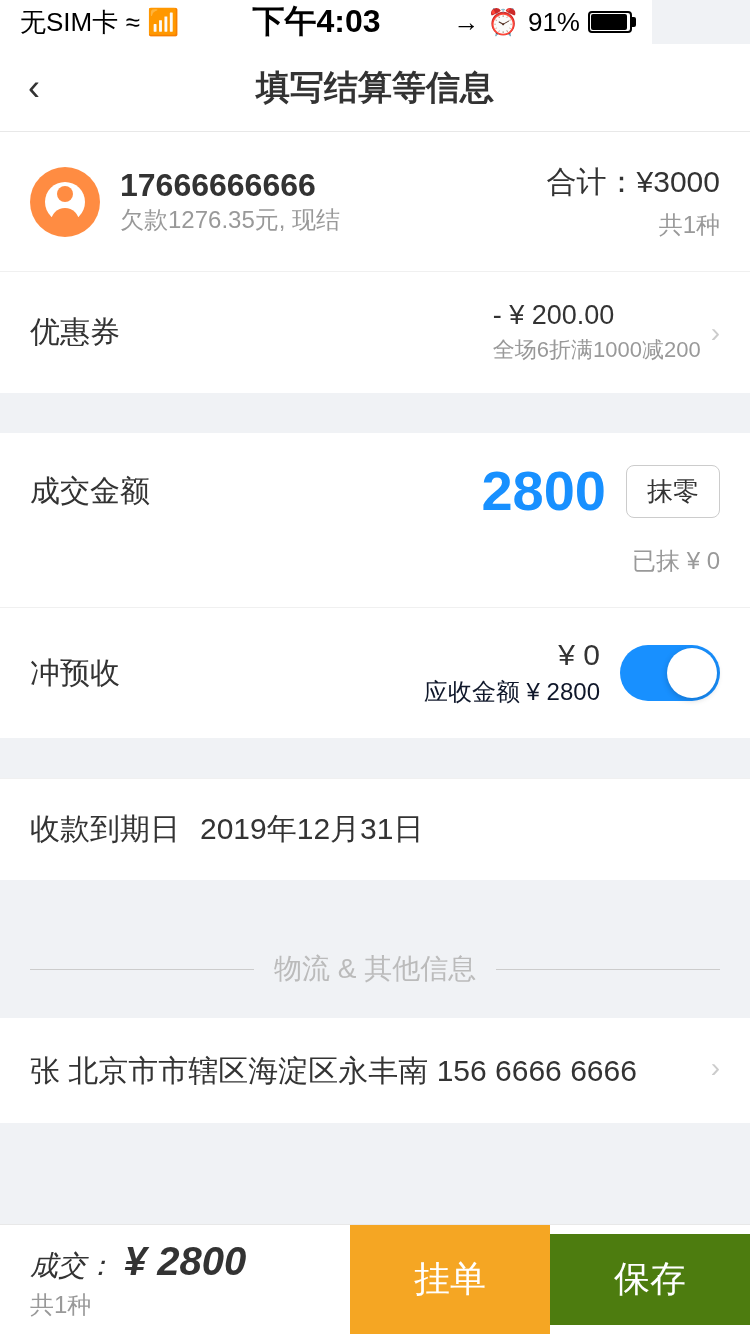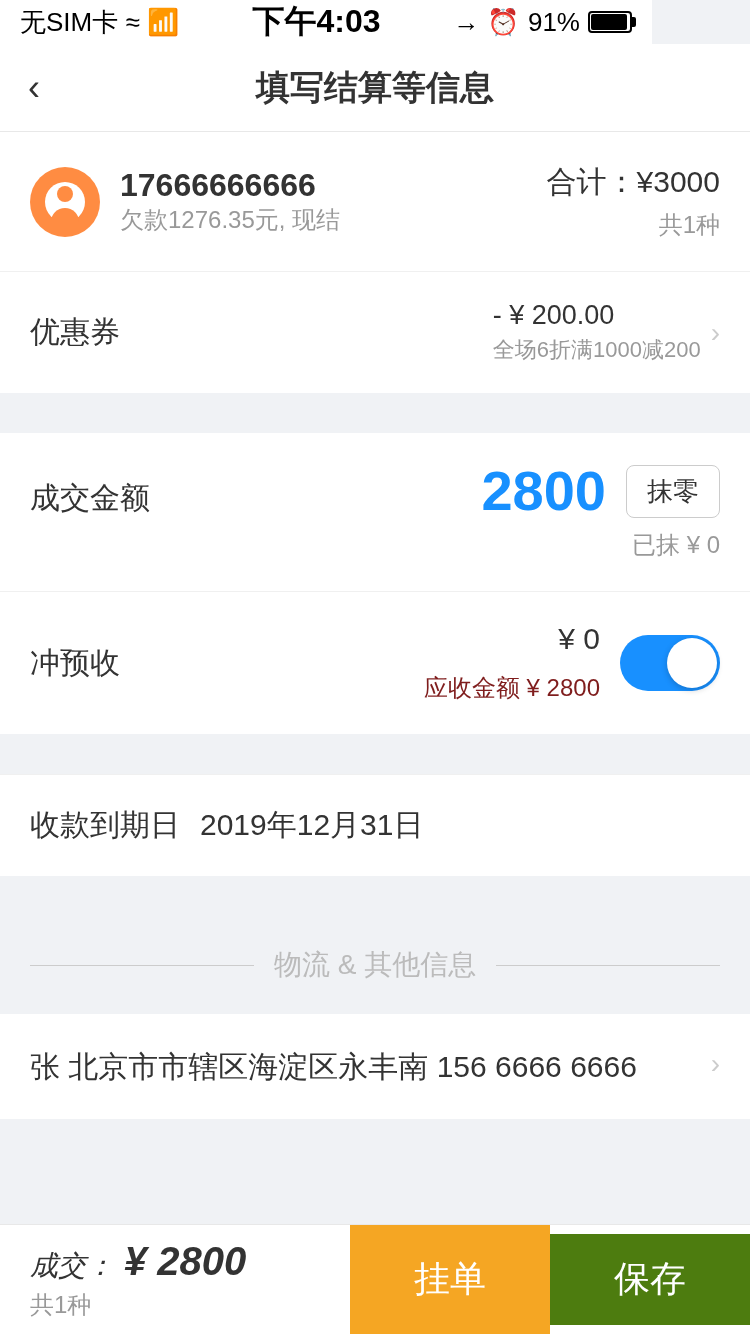--- a/index.html
+++ b/index.html
@@ -209,23 +209,23 @@
       background: #f0f2f5;
     }
 
     
     .deal-section {
       background: #fff;
       padding: 30px 30px;
     }
     .deal-row {
       display: flex;
-      align-items: flex-end;
+      align-items: center;
       justify-content: space-between;
-      margin-bottom: 10px;
+      margin-bottom: 26px;
     }
     .deal-label {
       font-size: 30px;
       color: #333;
     }
     .deal-right {
       display: flex;
       align-items: center;
       gap: 20px;
     }
@@ -272,22 +272,22 @@
     }
     .prepay-amount-group {
       text-align: right;
     }
     .prepay-amount {
       font-size: 30px;
       color: #333;
     }
     .prepay-sub {
       font-size: 24px;
-      color: #7f1d1d;
-      margin-top: 16px;
+      color: #0f172a;
+      margin-top: 4px;
     }
 
     
     .toggle {
       width: 100px;
       height: 56px;
       background: #1890ff;
       border-radius: 28px;
       position: relative;
       cursor: pointer;

